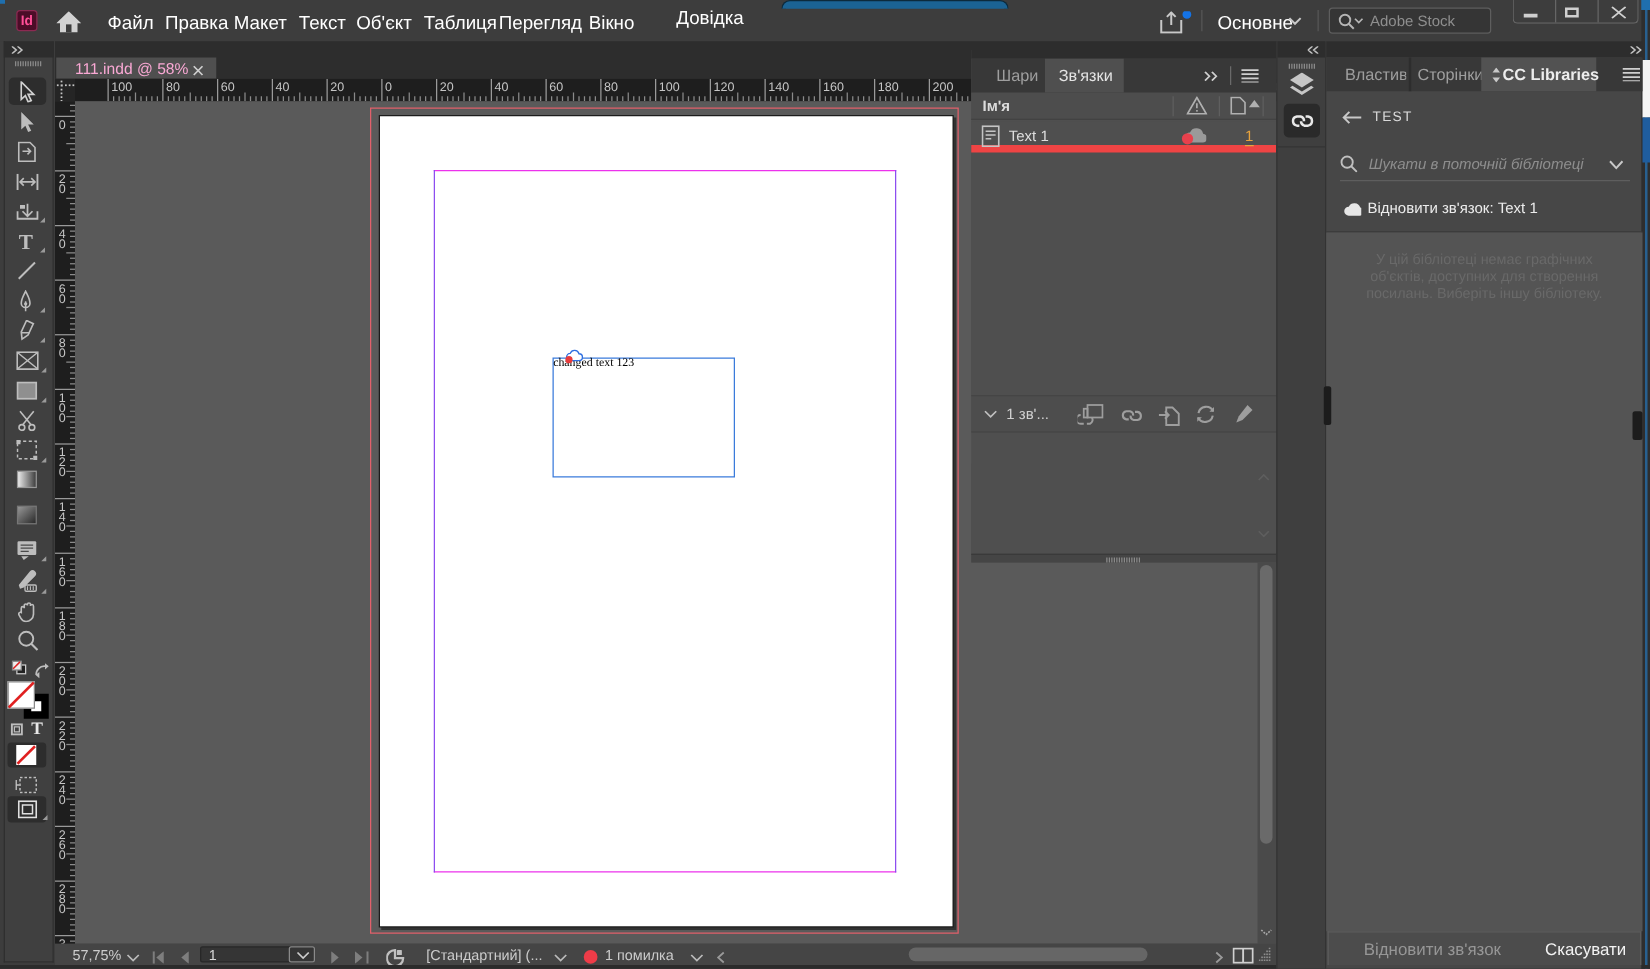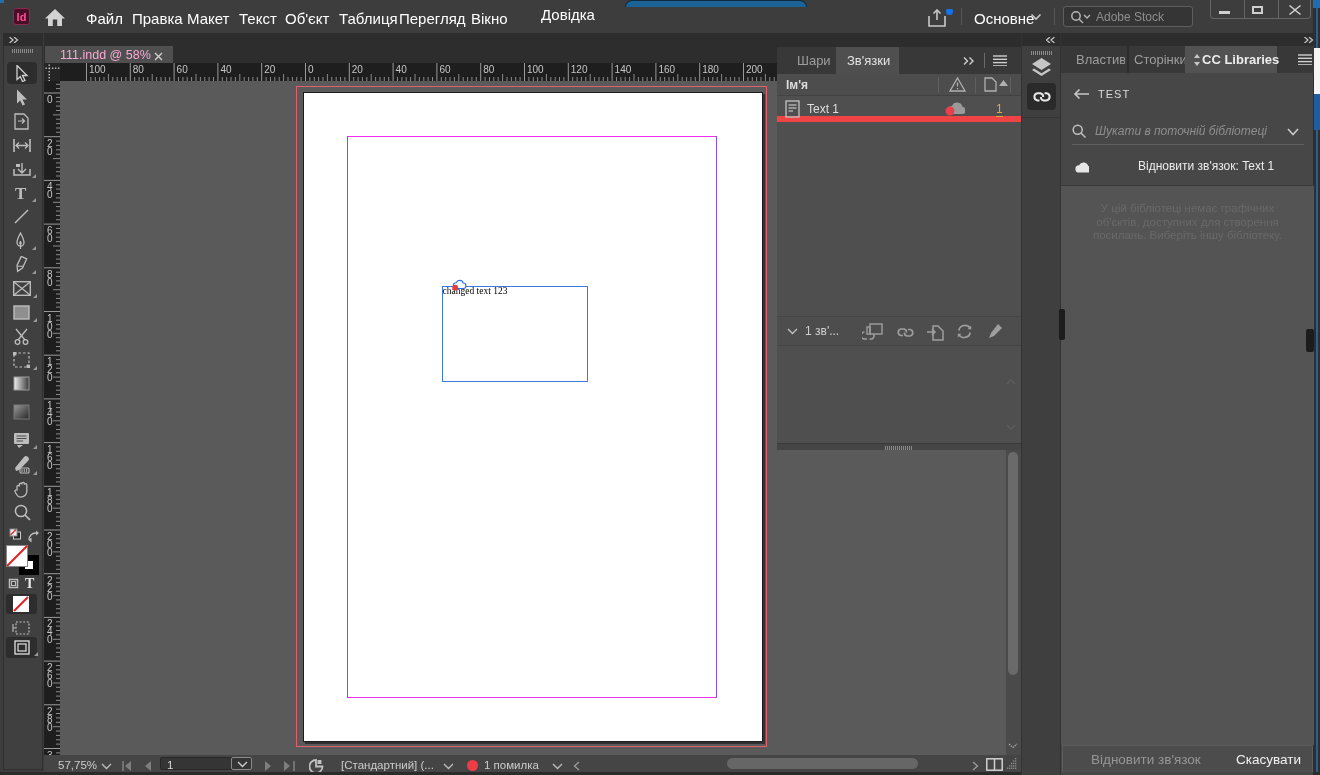--- a/index.html
+++ b/index.html
@@ -995,21 +995,21 @@
     </svg>
     <span class="abs" style="left:34px;top:91px;font-size:12px;font-style:italic;color:#8e8e8e;">Шукати в поточній бібліотеці</span>
     <svg class="abs" style="left:226px;top:95px;" width="12" height="8" viewBox="0 0 12 8">
         <path d="M1 1 L6 6.5 L11 1" fill="none" stroke="#c8c8c8" stroke-width="1.6"></path>
       </svg>
     <div class="abs" style="left:11px;top:111px;width:232px;height:1px;background:#5e5e5e;"></div>
 
     <svg class="abs" style="left:11px;top:128px;" width="17" height="12" viewBox="0 0 17 12">
       <path d="M7 11.5 A3.6 3.6 0 0 1 7 4.3 A5 5 0 0 1 16.2 4.9 A3.1 3.1 0 0 1 15.2 11.5 Z" fill="#e6e6e6"></path>
     </svg>
-    <span class="abs" style="left:33px;top:126px;font-size:12px;color:#ececec;margin-left:44px;">Відновити зв'язок: Text 1</span>
+    <span class="abs" style="left:33px;top:126px;font-size:12px;color:#ececec;">Відновити зв'язок: Text 1</span>
 
     <div class="abs" style="left:0;top:152px;width:253px;height:1px;background:#3a3a3a;"></div>
     <div class="abs" style="left:0;top:153px;width:253px;height:559px;background:#545454;">
       <div style="padding-top:16px;text-align:center;font-size:11.5px;line-height:13.5px;color:#696969;">У цій бібліотеці немає графічних<br>об'єктів, доступних для створення<br>посилань. Виберіть іншу бібліотеку.</div>
     </div>
 
 
     <div class="abs" style="left:1px;top:712px;width:251px;height:27px;background:#4c4c4c;border:1px solid #5c5c5c;border-bottom:none;">
       <span class="abs" style="left:28px;top:6px;font-size:13.5px;color:#969696;">Відновити зв'язок</span>
       <span class="abs" style="left:173px;top:6px;font-size:13.5px;color:#f2f2f2;">Скасувати</span>

